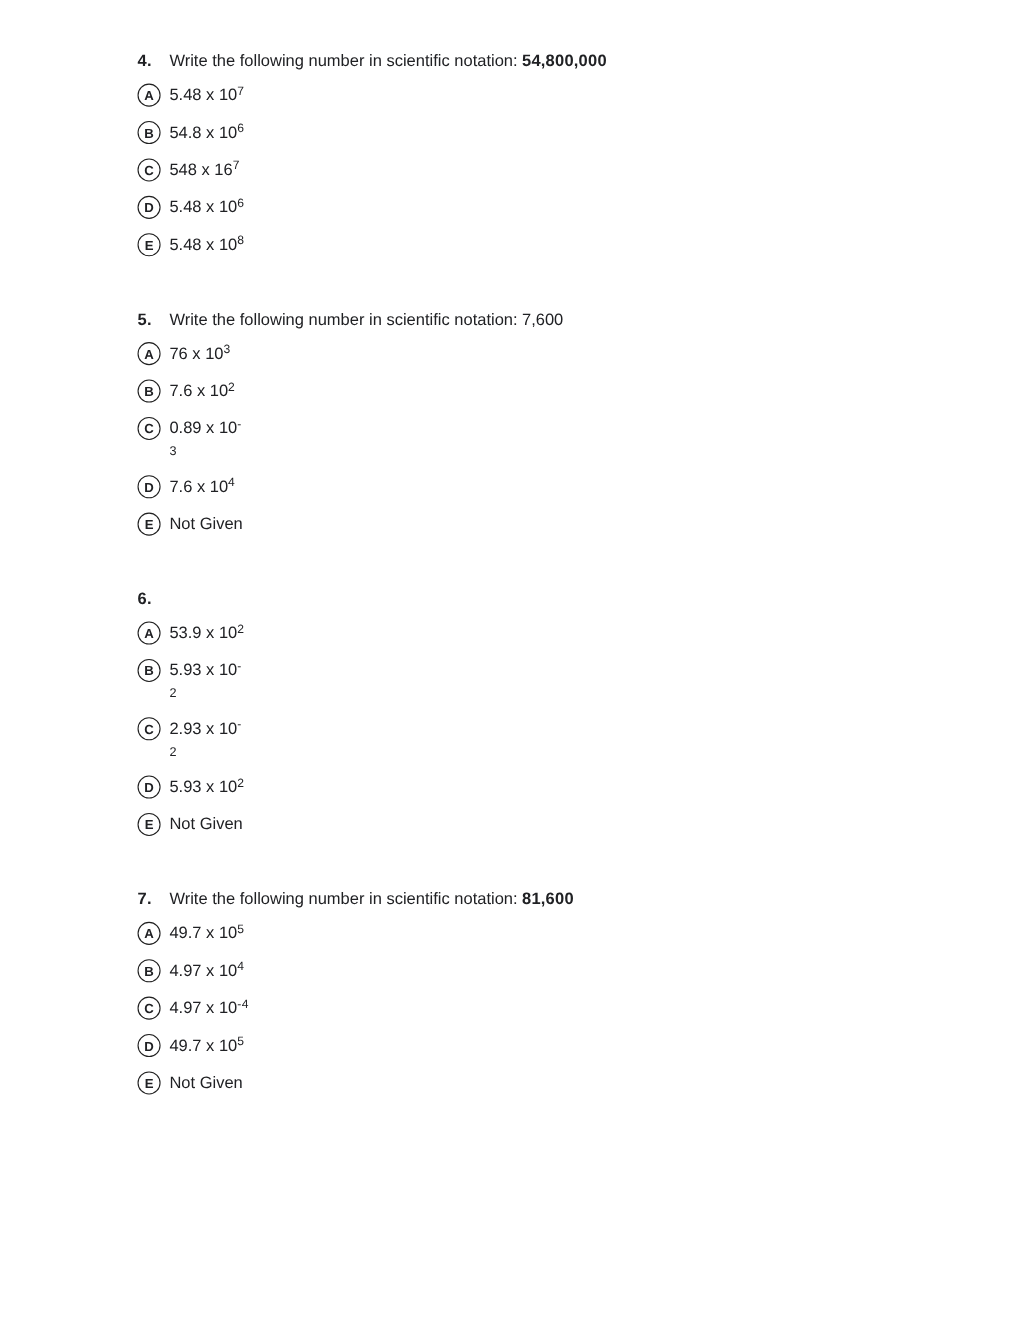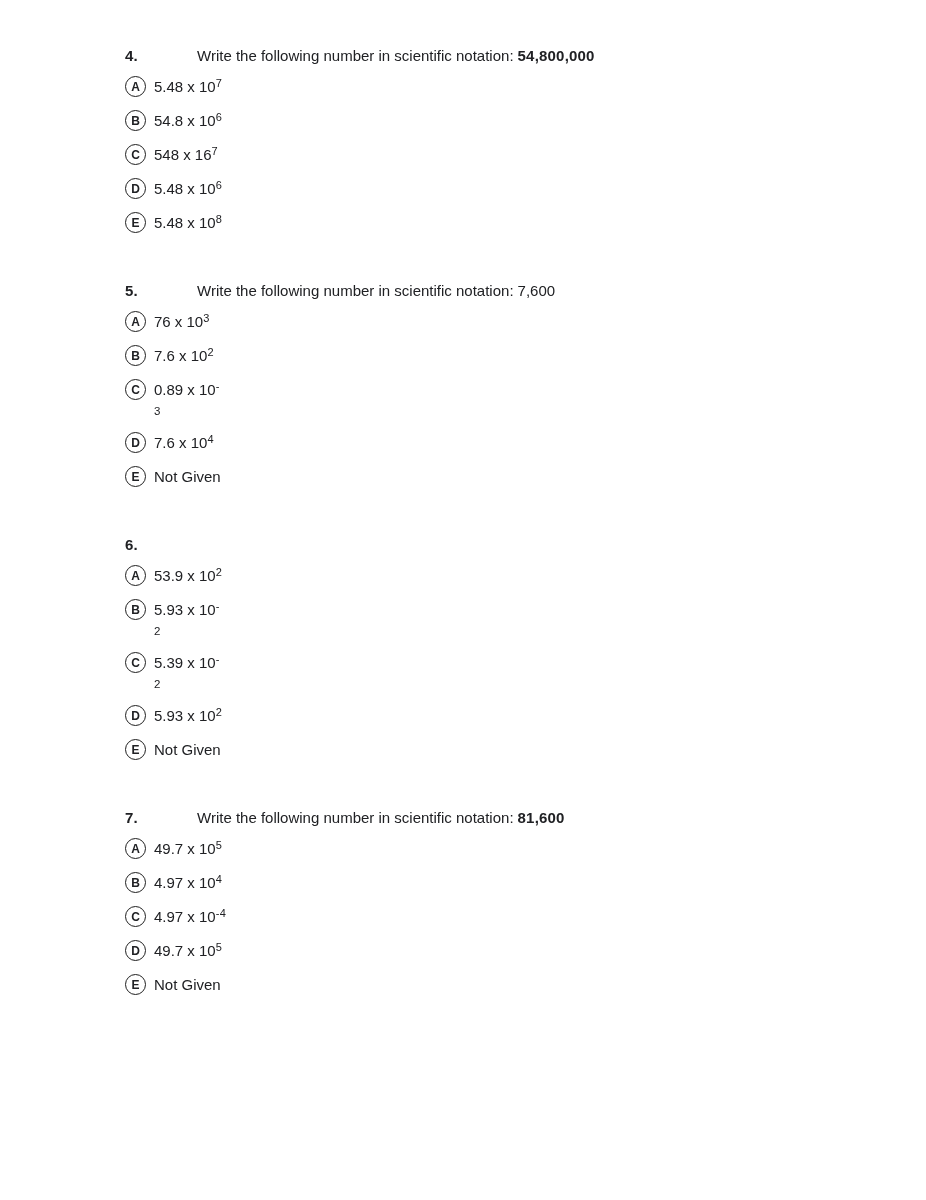--- a/index.html
+++ b/index.html
@@ -24,21 +24,21 @@
     font-size: 15px;
     line-height: 22px;
   }
   .q-num {
     flex: none;
     width: 21px;
     margin-right: 8px;
     font-weight: 700;
     letter-spacing: 0.2px;
   }
-  .q-text { font-weight: 400; margin-left: 43px; }
+  .q-text { font-weight: 400; }
   .q-value { font-weight: 700; margin-left: 4px; letter-spacing: 0.2px; }
   .q-value.regular { font-weight: 400; letter-spacing: 0; }
   .option {
     display: flex;
     align-items: flex-start;
     margin-bottom: 13px;
   }
   .circle {
     flex: none;
     width: 21px;
@@ -183,21 +183,21 @@
     <span class="circle">
               <span class="letter">B</span>
             </span>
     <span class="opt-text"><span class="opt-base">5.93 x 10</span><sup class="opt-sup">-</sup><span class="opt-wrap">2</span></span>
   </div>
 
   <div class="option">
     <span class="circle">
               <span class="letter">C</span>
             </span>
-    <span class="opt-text"><span class="opt-base">5.39 x 10</span><sup class="opt-sup">-</sup><span class="opt-wrap">2</span></span>
+    <span class="opt-text"><span class="opt-base">2.93 x 10</span><sup class="opt-sup">-</sup><span class="opt-wrap">2</span></span>
   </div>
 
   <div class="option">
     <span class="circle">
               <span class="letter">D</span>
             </span>
     <span class="opt-text"><span class="opt-base">5.93 x 10</span><sup class="opt-sup">2</sup></span>
   </div>
 
   <div class="option">

